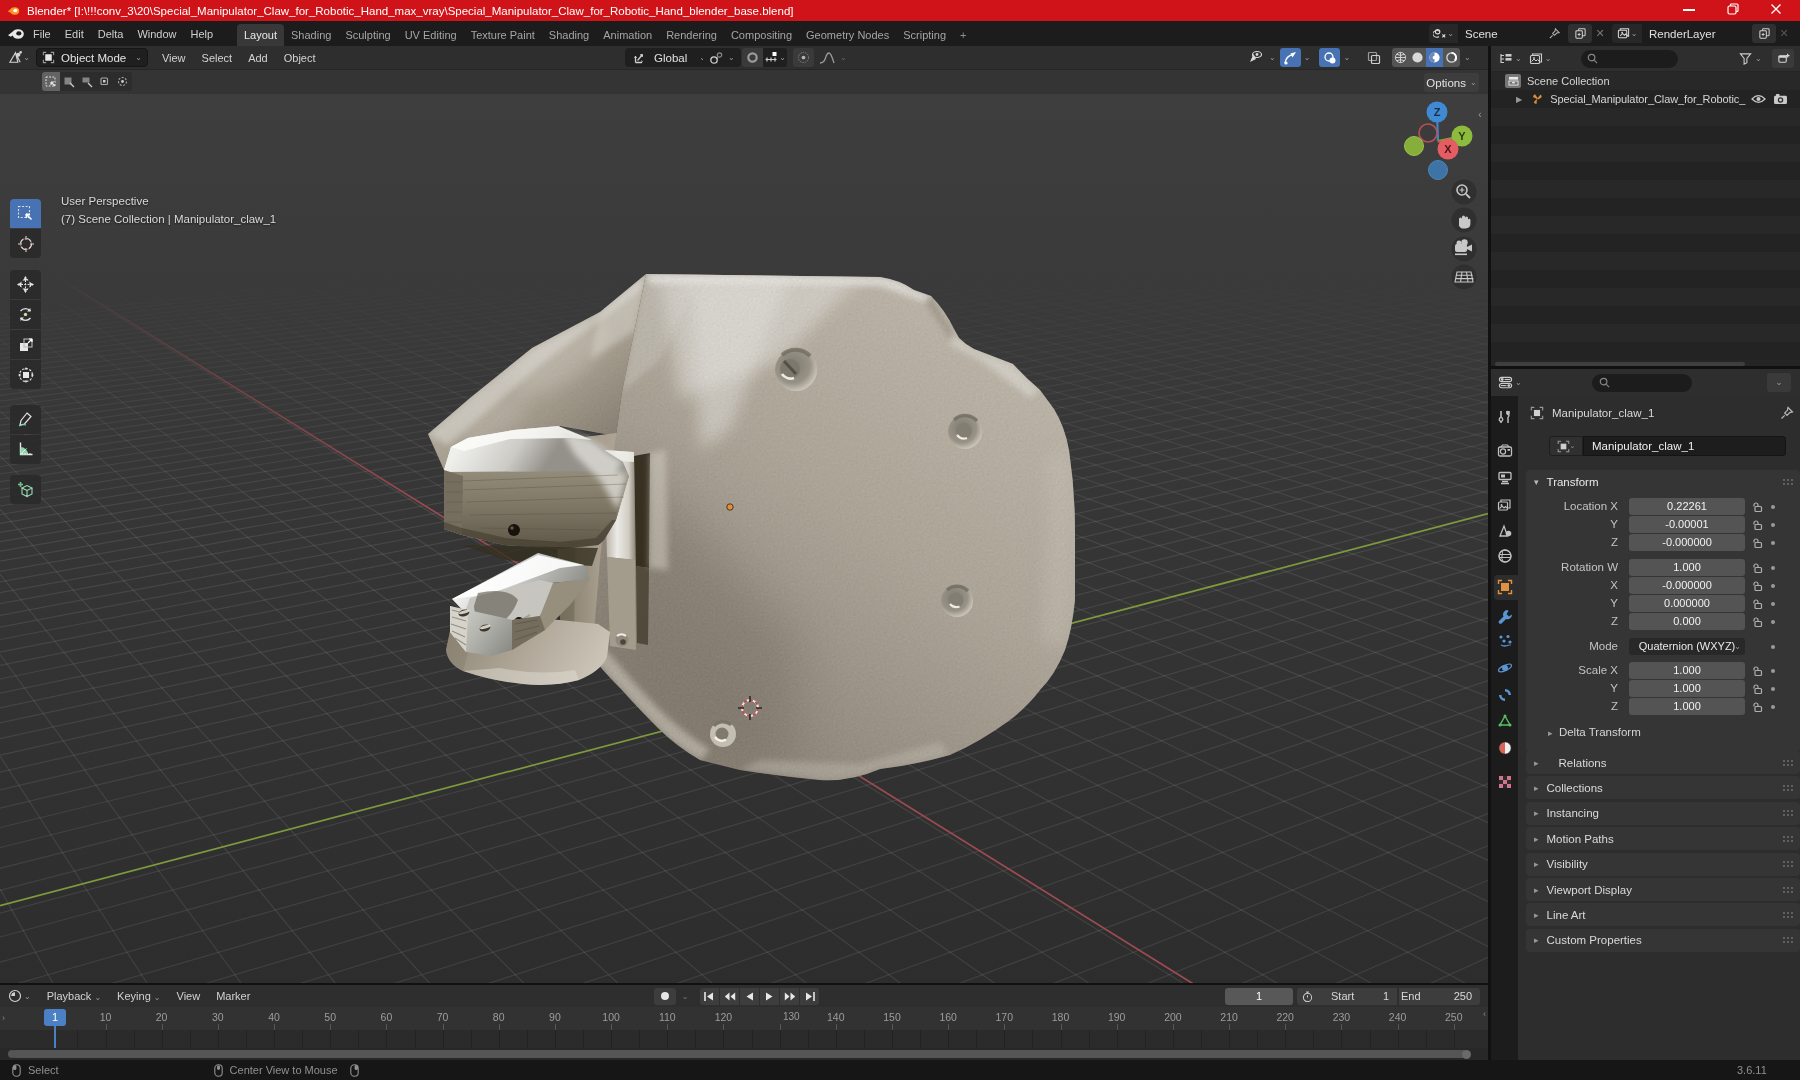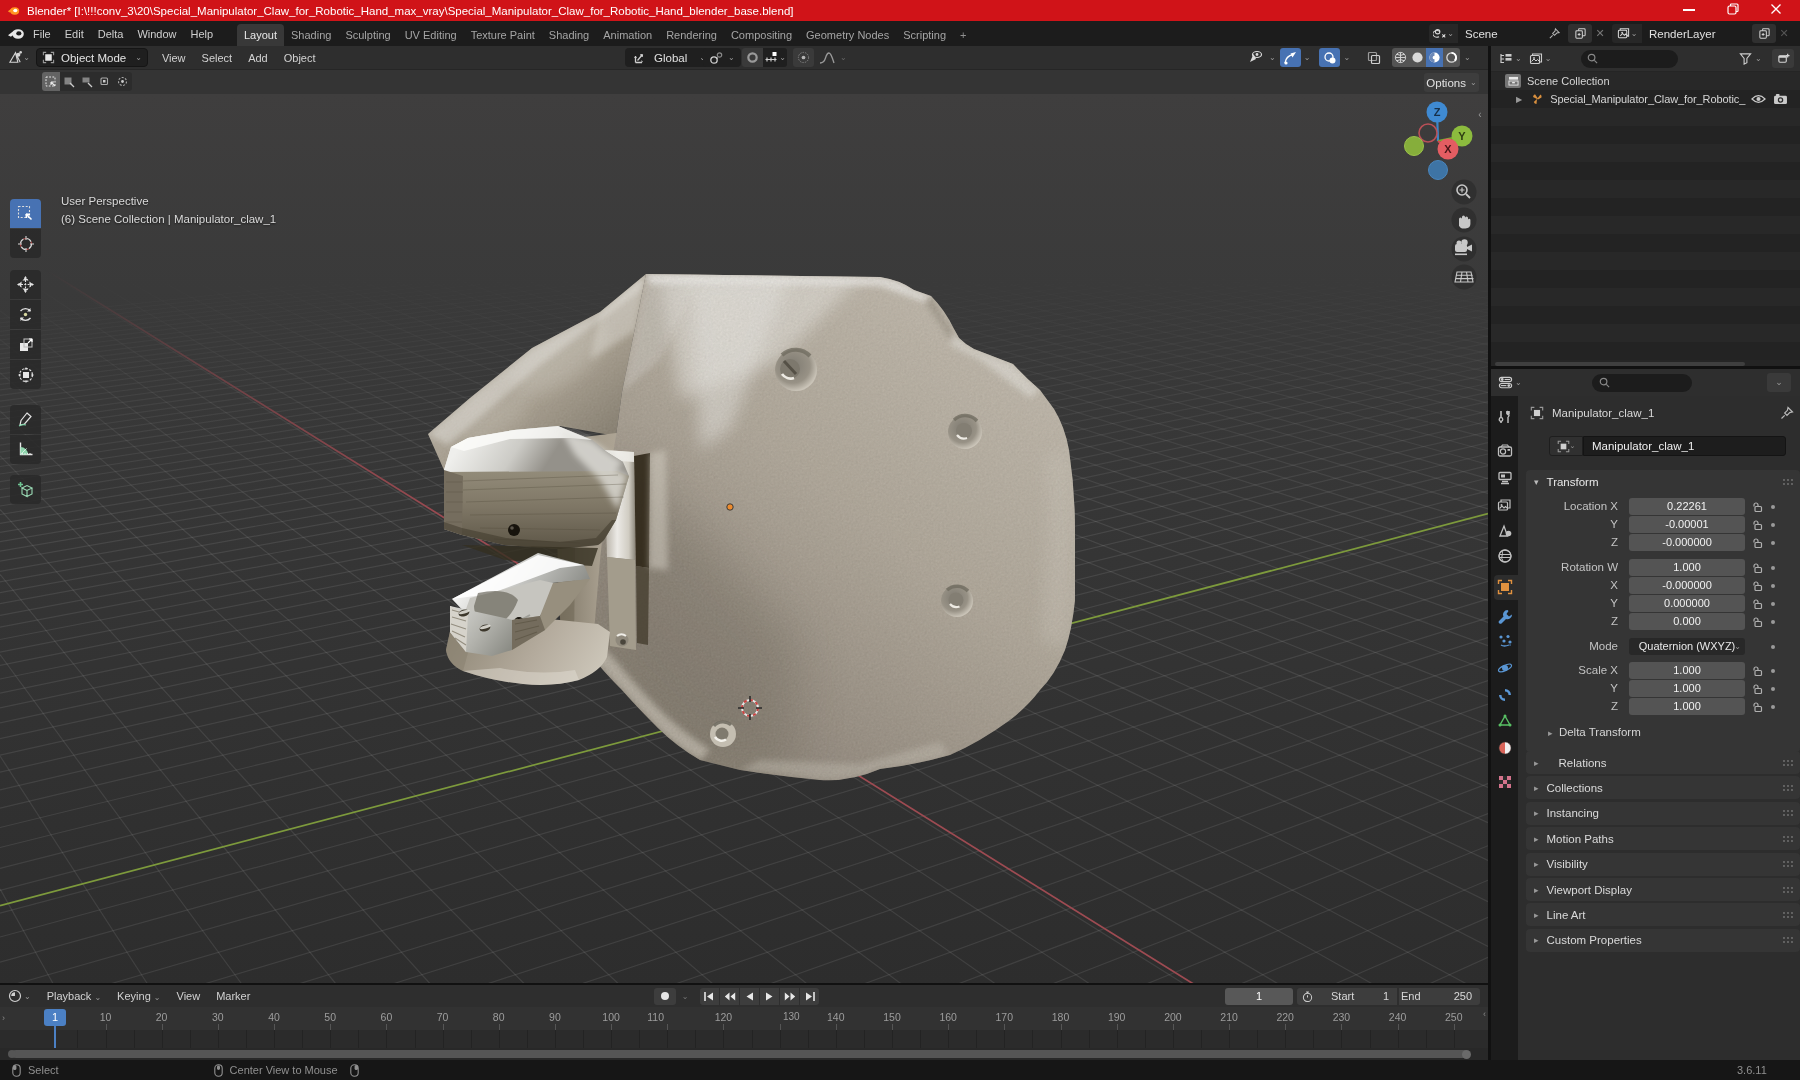--- a/index.html
+++ b/index.html
@@ -714,21 +714,21 @@
         <path d="M1467 247 l5 -2.5 v7 l-5 -2.5 Z" fill="#c8c8c8"></path>
         <rect x="1455" y="253.5" width="12" height="1.6" fill="#c8c8c8"></rect>
       </g>
       <g>
         <circle cx="1464" cy="277" r="12.5" fill="#232323" fill-opacity=".5"></circle>
         <path d="M1457 272 h14 l2 10 h-18 Z M1462 272 l-1.5 10 M1466.5 272 l1.5 10 M1456.3 275.3 h16.4 M1455.5 278.6 h18" fill="none" stroke="#c8c8c8" stroke-width="1.1"></path>
       </g>
   <text x="1480" y="118" fill="#999" font-size="10" text-anchor="middle">‹</text>
  </svg>
  <div style="position:absolute;left:61px;top:101px;color:#dadada;font-size:11.5px;text-shadow:0 1px 2px rgba(0,0,0,.6);">User Perspective</div>
- <div style="position:absolute;left:61px;top:119px;color:#dadada;font-size:11.5px;text-shadow:0 1px 2px rgba(0,0,0,.6);">(6) Scene Collection | Manipulator_claw_1</div>
+ <div style="position:absolute;left:61px;top:119px;color:#dadada;font-size:11.5px;text-shadow:0 1px 2px rgba(0,0,0,.6);">(7) Scene Collection | Manipulator_claw_1</div>
  <div class="tbtn blue" style="top:105px;border-radius:4px 4px 0 0">
       <svg width="17" height="17" viewBox="0 0 17 17">
         <rect x="1.5" y="1.5" width="11" height="11" fill="none" stroke="#ddd" stroke-width="1.1" stroke-dasharray="2 1.6"></rect>
         <path d="M9 9 l5.5 5.5 M9 9 l.5 4 M9 9 l4 .5" stroke="#fff" stroke-width="1.5"></path>
       </svg>
     </div>
     <div class="tbtn" style="top:135px;border-radius:0 0 4px 4px">
       <svg width="18" height="18" viewBox="0 0 18 18">
         <circle cx="9" cy="9" r="5.5" fill="none" stroke="#d8d8d8" stroke-width="1.2" stroke-dasharray="5.5 3.1"></circle>
         <circle cx="9" cy="9" r="5.5" fill="none" stroke="#b04a48" stroke-width="1.2" stroke-dasharray="3.1 5.5" stroke-dashoffset="-5.5"></circle>
@@ -888,21 +888,21 @@
       <div style="position:absolute;left:85.5px;top:4px;width:40px;text-align:center;color:#9d9d9d;font-size:10.5px;">10</div>
       <div style="position:absolute;left:141.6px;top:4px;width:40px;text-align:center;color:#9d9d9d;font-size:10.5px;">20</div>
       <div style="position:absolute;left:197.8px;top:4px;width:40px;text-align:center;color:#9d9d9d;font-size:10.5px;">30</div>
       <div style="position:absolute;left:254.0px;top:4px;width:40px;text-align:center;color:#9d9d9d;font-size:10.5px;">40</div>
       <div style="position:absolute;left:310.2px;top:4px;width:40px;text-align:center;color:#9d9d9d;font-size:10.5px;">50</div>
       <div style="position:absolute;left:366.4px;top:4px;width:40px;text-align:center;color:#9d9d9d;font-size:10.5px;">60</div>
       <div style="position:absolute;left:422.5px;top:4px;width:40px;text-align:center;color:#9d9d9d;font-size:10.5px;">70</div>
       <div style="position:absolute;left:478.7px;top:4px;width:40px;text-align:center;color:#9d9d9d;font-size:10.5px;">80</div>
       <div style="position:absolute;left:534.9px;top:4px;width:40px;text-align:center;color:#9d9d9d;font-size:10.5px;">90</div>
       <div style="position:absolute;left:591.1px;top:4px;width:40px;text-align:center;color:#9d9d9d;font-size:10.5px;">100</div>
-      <div style="position:absolute;left:647.3px;top:4px;width:40px;color:#9d9d9d;font-size:10.5px;">110</div>
+      <div style="position:absolute;left:647.3px;top:4px;width:40px;text-align:center;color:#9d9d9d;font-size:10.5px;">110</div>
       <div style="position:absolute;left:703.4px;top:4px;width:40px;text-align:center;color:#9d9d9d;font-size:10.5px;">120</div>
       <div style="position:absolute;left:759.6px;top:4px;width:40px;text-align:right;color:#9d9d9d;font-size:10px;">130</div>
       <div style="position:absolute;left:815.8px;top:4px;width:40px;text-align:center;color:#9d9d9d;font-size:10.5px;">140</div>
       <div style="position:absolute;left:872.0px;top:4px;width:40px;text-align:center;color:#9d9d9d;font-size:10.5px;">150</div>
       <div style="position:absolute;left:928.2px;top:4px;width:40px;text-align:center;color:#9d9d9d;font-size:10.5px;">160</div>
       <div style="position:absolute;left:984.3px;top:4px;width:40px;text-align:center;color:#9d9d9d;font-size:10.5px;">170</div>
       <div style="position:absolute;left:1040.5px;top:4px;width:40px;text-align:center;color:#9d9d9d;font-size:10.5px;">180</div>
       <div style="position:absolute;left:1096.7px;top:4px;width:40px;text-align:center;color:#9d9d9d;font-size:10.5px;">190</div>
       <div style="position:absolute;left:1152.9px;top:4px;width:40px;text-align:center;color:#9d9d9d;font-size:10.5px;">200</div>
       <div style="position:absolute;left:1209.1px;top:4px;width:40px;text-align:center;color:#9d9d9d;font-size:10.5px;">210</div>

